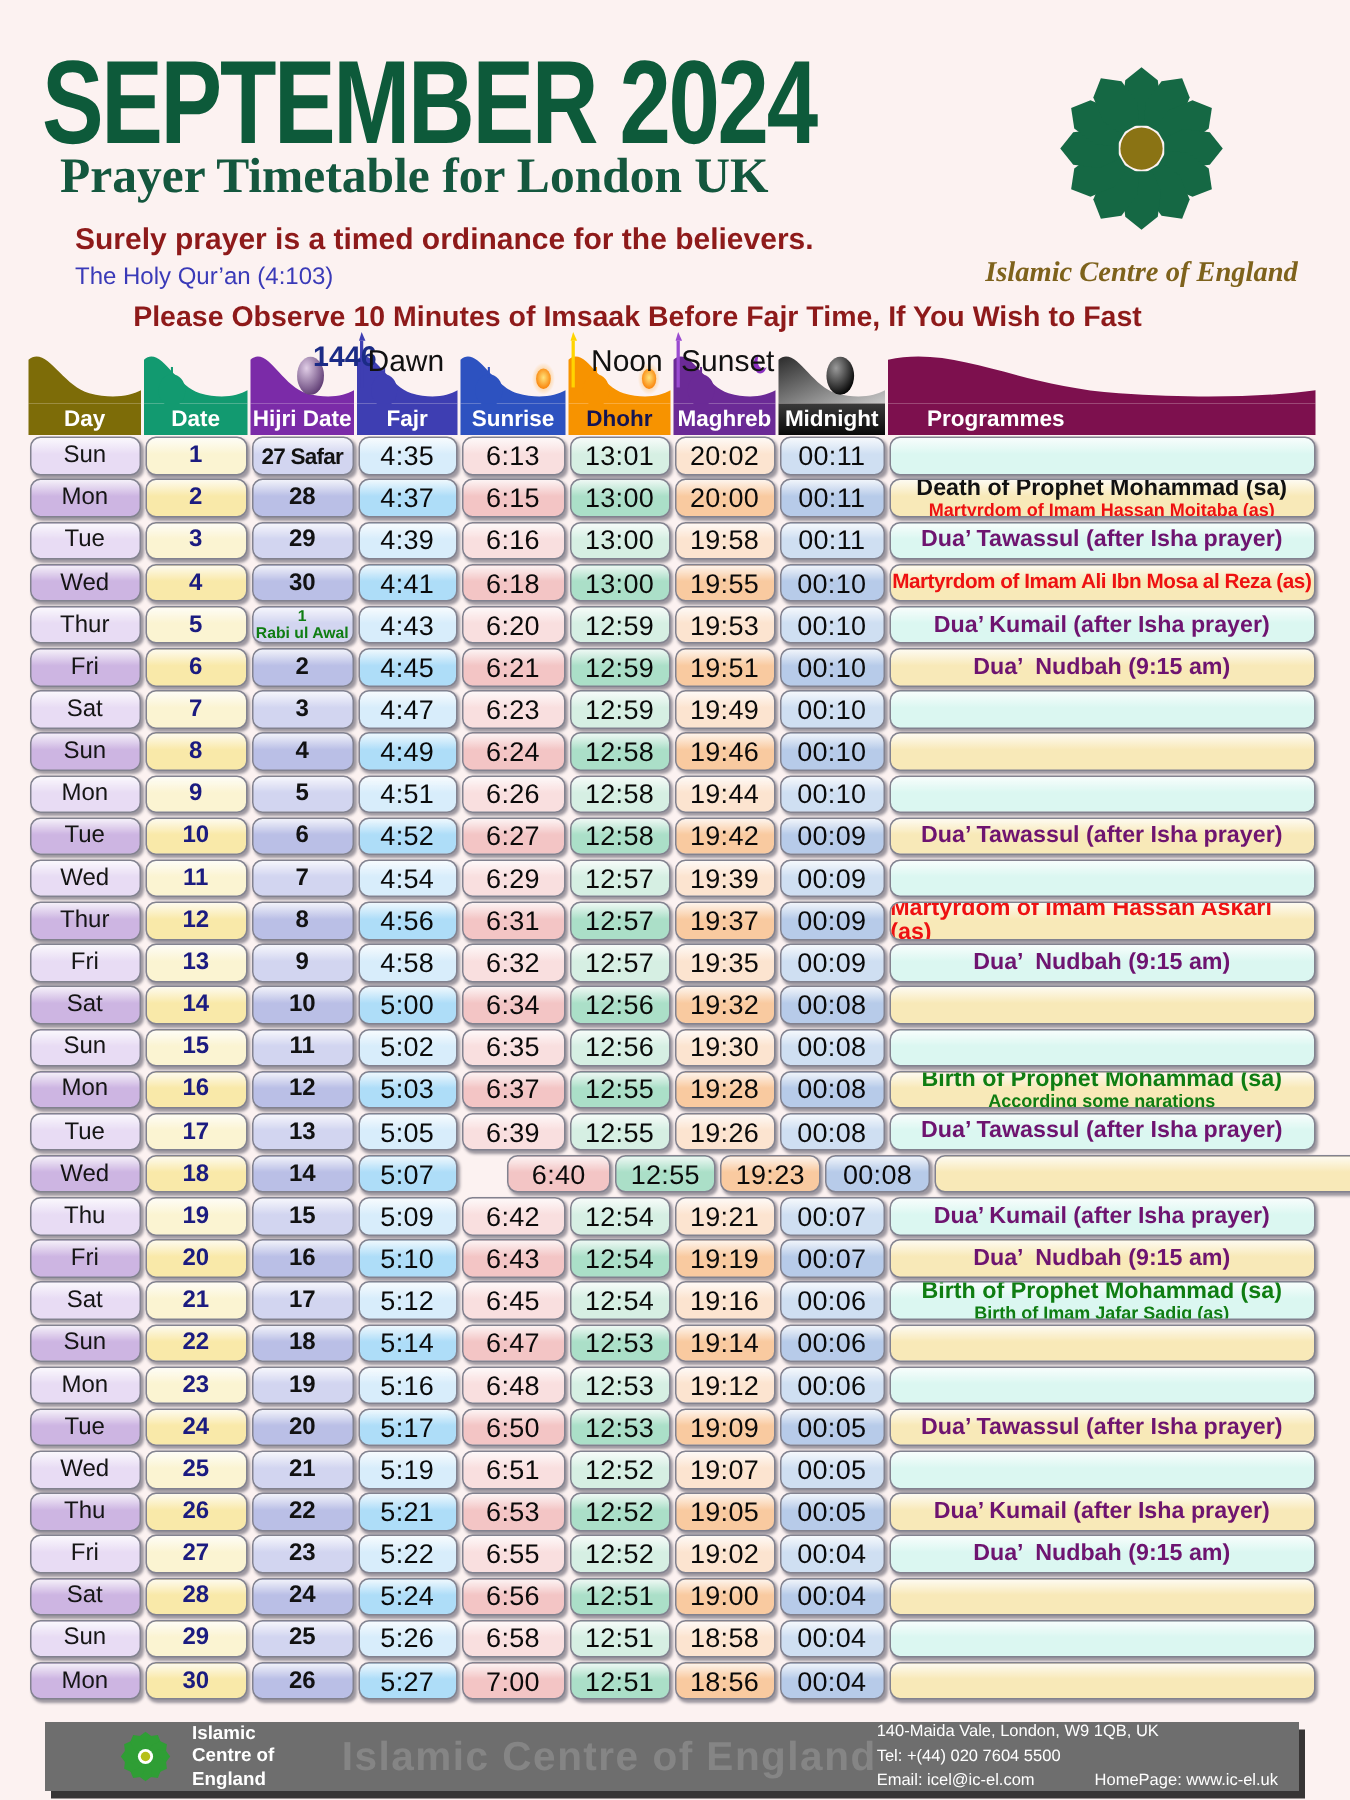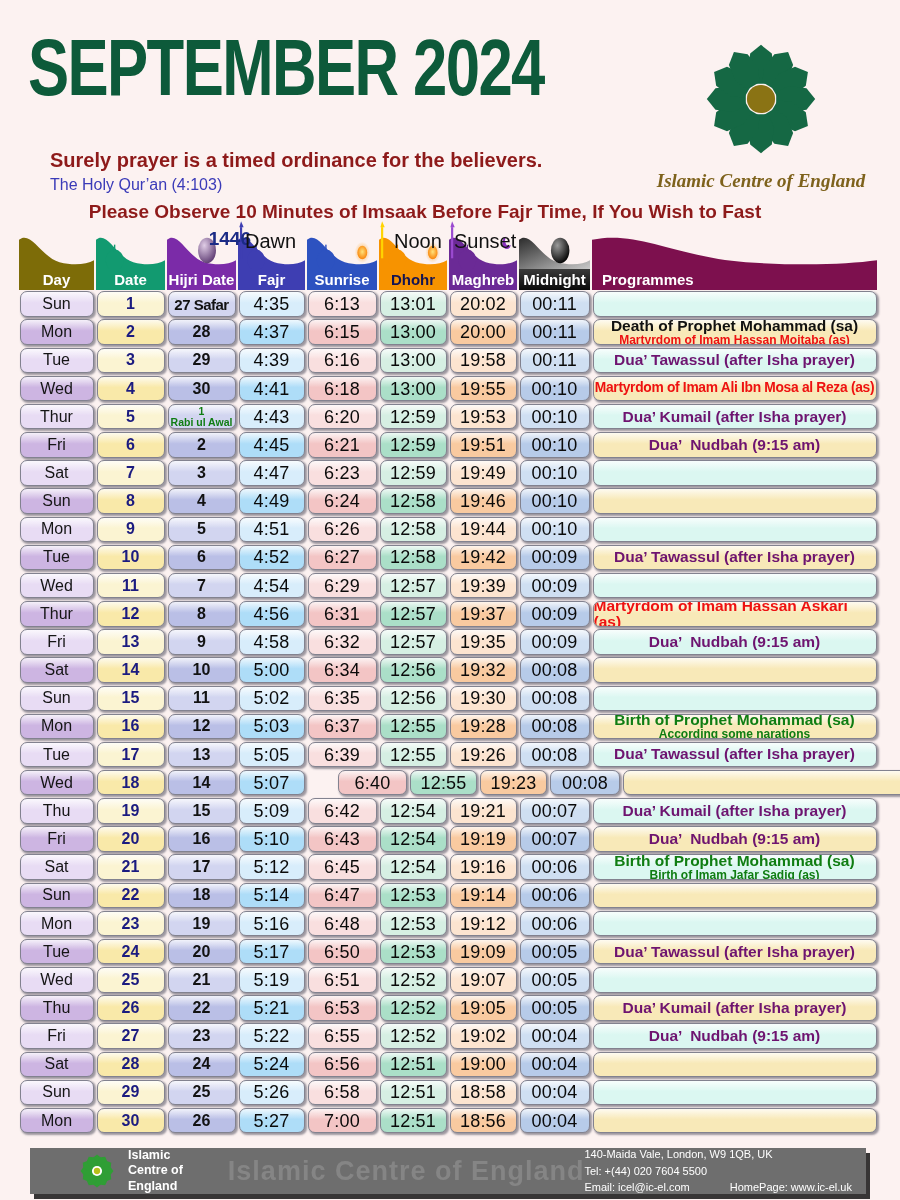--- a/index.html
+++ b/index.html
@@ -34,21 +34,21 @@
   
   .ttable{position:absolute;left:18px;top:232px;width:862px;}
   .thead{display:flex;position:relative;height:58px;}
   .col-head{position:relative;height:58px;overflow:visible;}
   .col-head svg.deco{position:absolute;left:1px;right:1px;bottom:21px;width:calc(100% - 2px);height:37px;overflow:visible;}
   .band{
     position:absolute;left:1px;right:1px;bottom:0;height:21px;
     display:flex;align-items:center;justify-content:center;
     color:#fff;font-weight:700;font-size:15px;white-space:nowrap;
   }
-  .band.left{justify-content:flex-start;padding-left:10px;}
+  .band.left{justify-content:flex-start;padding-left:26px;}
   .top-label{position:absolute;z-index:3;font-size:20px;color:#111;white-space:nowrap;}
   .top-label.year{font-size:19px;font-weight:700;color:#1b2b86;}
   
   .trow{display:flex;height:28.16px;align-items:center;}
   .cell{
     height:25.5px;margin:0 1.5px;border:1px solid #82828f;border-radius:7px;
     box-shadow:1.6px 1.8px 2px rgba(40,40,60,.45);
     display:flex;flex-direction:column;align-items:center;justify-content:center;
     box-sizing:border-box;line-height:1;overflow:hidden;
   }
@@ -103,20 +103,21 @@
     </radialGradient>
     <linearGradient id="g-gray" x1="0" y1="0" x2="1" y2="1">
       <stop offset="0%" stop-color="#2b2b2b"></stop>
         <stop offset="100%" stop-color="#c9c9c9"></stop>
     </linearGradient>
   </defs>
 </svg>
 
 <div class="page-head">
   <div class="main-title">SEPTEMBER 2024</div>
+  <div class="sub-title">Prayer Timetable for London UK</div>
   <div class="quote">Surely prayer is a timed ordinance for the believers.</div>
   <div class="quote-src">The Holy Qur’an (4:103)</div>
   <div class="imsaak">Please Observe 10 Minutes of Imsaak Before Fajr Time, If You Wish to Fast</div>
 
   <div class="logo-box">
     <svg width="150" height="130" viewBox="-60 -60 120 120">
       <defs>
         <path id="petal" d="M0,-50 L10,-42 L12,-26 L6.5,-14 L-6.5,-14 L-12,-26 L-10,-42 Z" fill="#156844"></path>
       </defs>
       <use href="#petal"></use>

